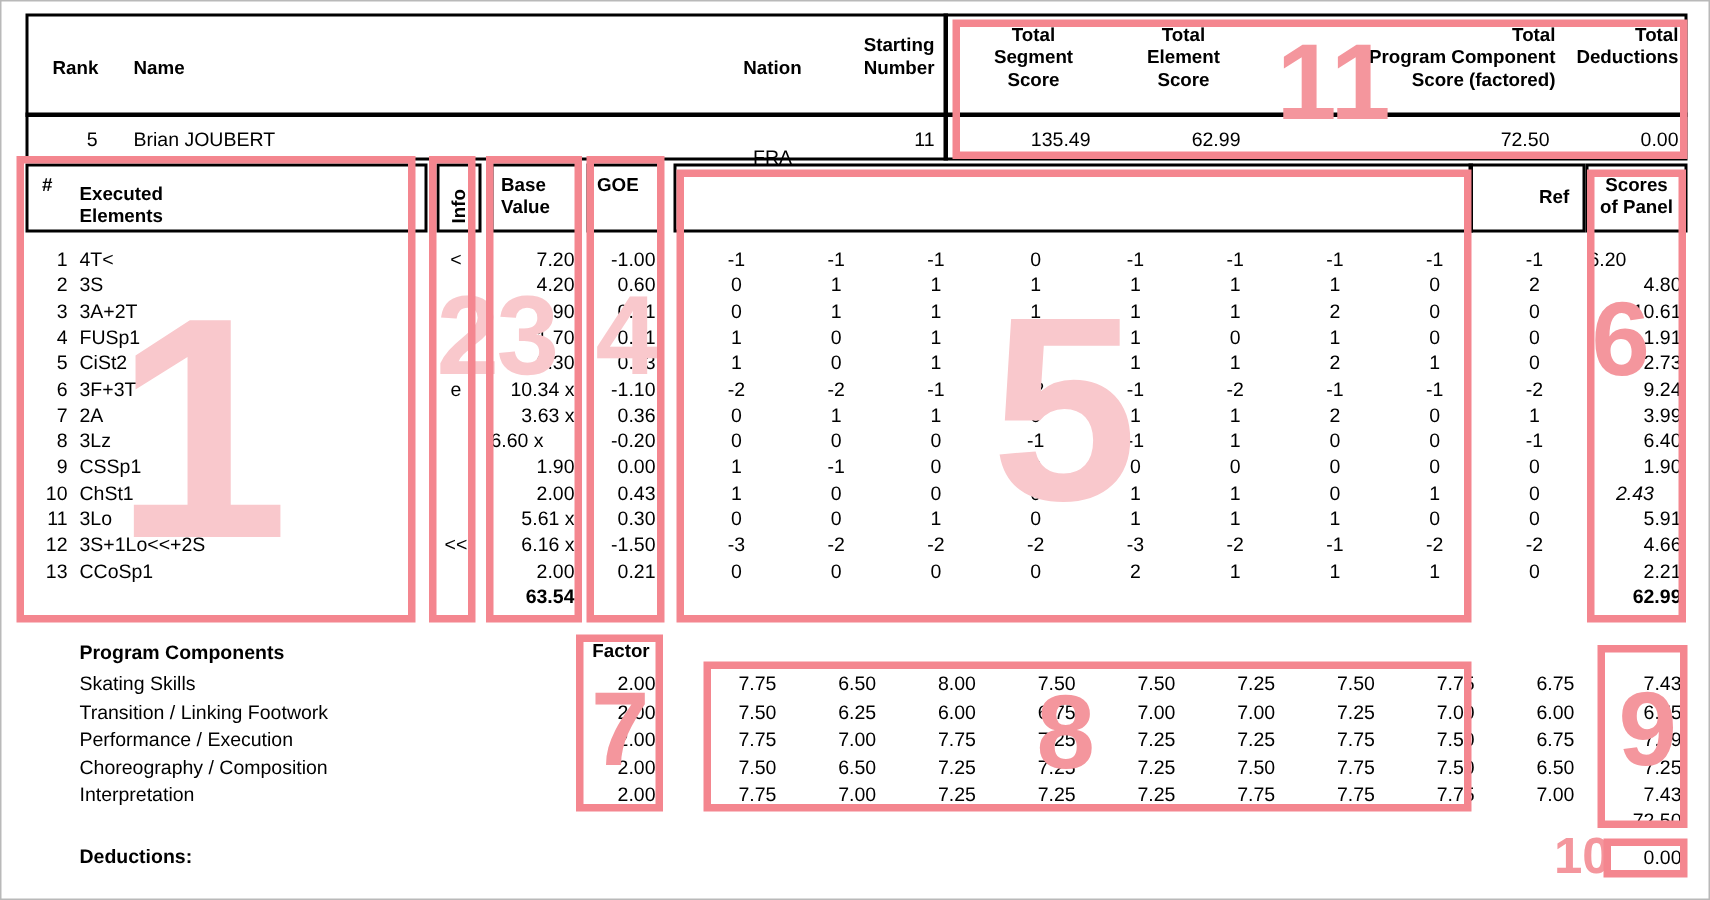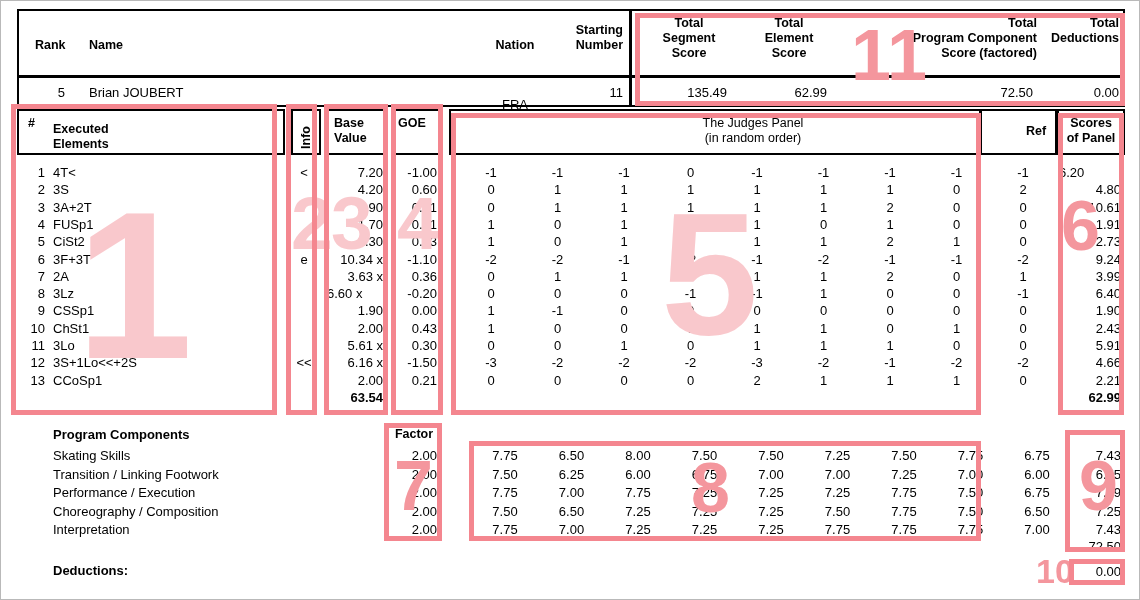--- a/index.html
+++ b/index.html
@@ -148,22 +148,20 @@
   <div class="vline" style="left:978px; top:108px; width:3px; height:46px;"></div>
   <div class="frame" style="left:1056px; top:108px; width:68px; height:46px;"></div>
 
   <div class="hdr-cell" style="left:27px; top:115px;">#</div>
   <div class="hdr-cell" style="left:52px; top:121px;">Executed
 Elements</div>
   <div class="vert" style="left:298px; top:148px;">Info</div>
   <div class="hdr-cell" style="left:333px; top:115px;">Base
 Value</div>
   <div class="hdr-cell" style="left:397px; top:115px;">GOE</div>
-  <div class="hdr-cell c" style="left:448px; top:115px; width:608px; text-align:center; font-weight:normal;">The Judges Panel
-(in random order)</div>
   <div class="hdr-cell" style="left:1000px; top:123px;margin-left:25px;">Ref</div>
   <div class="hdr-cell c" style="left:1056px; top:115px; width:68px; text-align:center;">Scores
 of Panel</div>
 
   <div id="elements-body">
       <div>
         <div class="datacell" style="left:22px; top:164px; width:22px; text-align:right;">1</div>
         <div class="datacell" style="left:52px; top:164px;">4T&lt;</div>
         <div class="datacell" style="left:290px; top:164px; width:26px; text-align:center;">&lt;</div>
         <div class="datacell" style="left:326px; top:164px; width:56px; text-align:right;">7.20</div>
@@ -323,21 +321,21 @@
         <div class="datacell" style="left:388px; top:319.70000000000005px; width:48px; text-align:right;">0.43</div>
         <div class="datacell" style="left:458px; top:319.70000000000005px; width:64px; text-align:center;">1</div>
         <div class="datacell" style="left:524.5px; top:319.70000000000005px; width:64px; text-align:center;">0</div>
         <div class="datacell" style="left:591px; top:319.70000000000005px; width:64px; text-align:center;">0</div>
         <div class="datacell" style="left:657.5px; top:319.70000000000005px; width:64px; text-align:center;">0</div>
         <div class="datacell" style="left:724px; top:319.70000000000005px; width:64px; text-align:center;">1</div>
         <div class="datacell" style="left:790.5px; top:319.70000000000005px; width:64px; text-align:center;">1</div>
         <div class="datacell" style="left:857px; top:319.70000000000005px; width:64px; text-align:center;">0</div>
         <div class="datacell" style="left:923.5px; top:319.70000000000005px; width:64px; text-align:center;">1</div>
         <div class="datacell" style="left:990px; top:319.70000000000005px; width:64px; text-align:center;">0</div>
-        <div class="datacell" style="left:1058px; top:319.70000000000005px; width:62px; text-align:right;">2.43</div>
+        <div class="datacell" style="left:1058px; top:319.70000000000005px; width:62px; text-align:center;font-style:italic;">2.43</div>
       </div>
       <div>
         <div class="datacell" style="left:22px; top:337px; width:22px; text-align:right;">11</div>
         <div class="datacell" style="left:52px; top:337px;">3Lo</div>
         <div class="datacell" style="left:290px; top:337px; width:26px; text-align:center;"></div>
         <div class="datacell" style="left:326px; top:337px; width:56px; text-align:right;">5.61 x</div>
         <div class="datacell" style="left:388px; top:337px; width:48px; text-align:right;">0.30</div>
         <div class="datacell" style="left:458px; top:337px; width:64px; text-align:center;">0</div>
         <div class="datacell" style="left:524.5px; top:337px; width:64px; text-align:center;">0</div>
         <div class="datacell" style="left:591px; top:337px; width:64px; text-align:center;">1</div>

